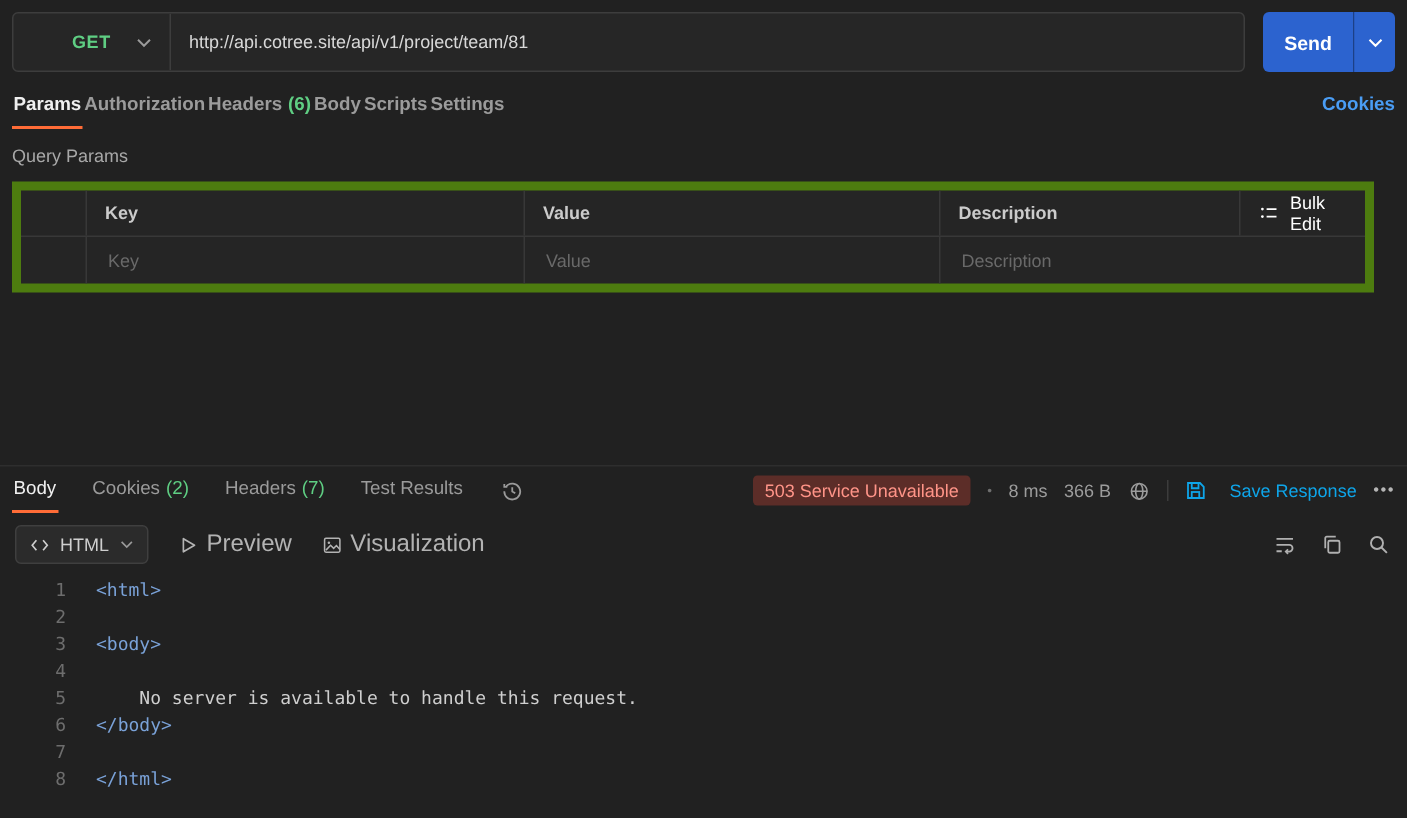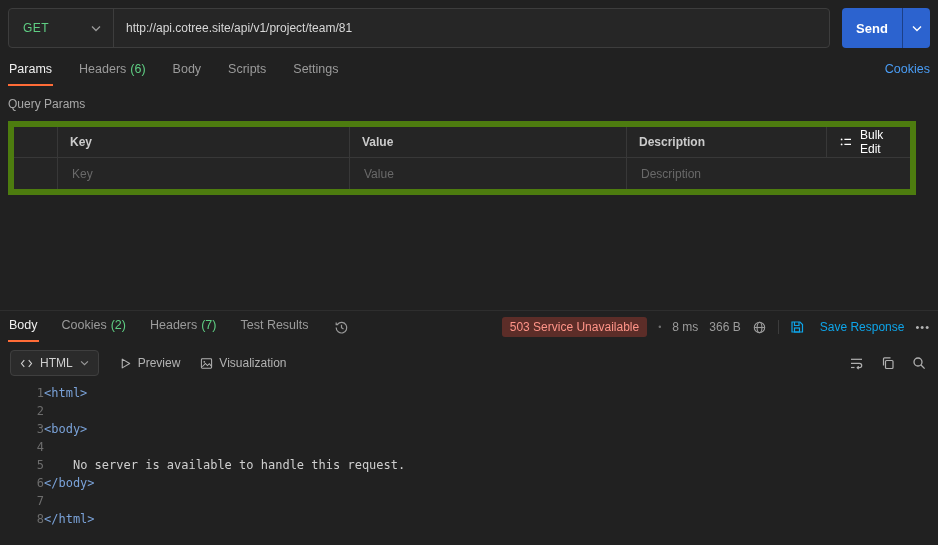--- a/index.html
+++ b/index.html
@@ -8,28 +8,28 @@
     width:938px; height:545px; overflow:hidden; position:relative;
     background:#212121; font-family:"Liberation Sans", sans-serif;
     color:#d6d6d6; font-size:12px;
   }
   svg { display:block; }
 
   
   .topbar { position:absolute; top:8px; left:8px; right:8px; height:40px; display:flex; gap:12px; }
   .url-group { flex:1; display:flex; align-items:stretch; border:1px solid #3d3d3d; border-radius:4px; background:#262626; overflow:hidden; }
   .method-select { width:105px; display:flex; align-items:center; justify-content:space-between; padding:0 12px 0 14px; border-right:1px solid #3d3d3d; cursor:pointer; color:#9a9a9a; }
-  .method-label { color:var(--method-green,#5fce83); font-weight:400; font-size:12px; letter-spacing:.4px; }
+  .method-label { color:var(--method-green,#5fce83); font-weight:700; font-size:12px; letter-spacing:.4px;margin-left:25px; }
   .url-input { flex:1; background:transparent; border:none; outline:none; color:#d8d8d8; font-size:12px; padding:0 12px; font-family:"Liberation Sans", sans-serif; }
   .send-group { width:88px; flex-shrink:0; display:flex; }
   .send-btn { flex:1; background:var(--send-blue,#2c63cf); border:none; border-radius:4px 0 0 4px; color:#fff; font-size:13px; font-weight:600; cursor:pointer; font-family:"Liberation Sans", sans-serif; }
   .send-caret { width:28px; background:var(--send-blue,#2c63cf); border:none; border-left:1px solid rgba(0,0,0,.35); border-radius:0 4px 4px 0; color:#fff; display:flex; align-items:center; justify-content:center; cursor:pointer; }
 
   
-  .req-tabs { position:absolute; top:57px; left:8px; right:8px; height:29px; display:flex; align-items:flex-start; gap:25px; font-size:12.5px; }
+  .req-tabs { position:absolute; top:57px; left:8px; right:8px; height:29px; display:flex; align-items:flex-start; font-size:12.5px;font-weight:bold; }
   .tab { color:#9b9b9b; display:flex; gap:4px; position:relative; padding:5px 1px 10px; cursor:pointer; white-space:nowrap; }
   .tab.active { color:#f0f0f0; }
   .tab.active::after { content:""; position:absolute; left:0; right:0; bottom:0; height:2px; background:var(--accent-orange,#ff6c37); }
   .count { color:var(--count-green,#5fce83); }
   .cookies-link { margin-left:auto; color:var(--link-blue,#4a9df5); cursor:pointer; padding-top:5px; font-size:12.5px; }
 
   
   .qp-title { position:absolute; top:97px; left:8px; color:#a8a8a8; font-size:12px; }
   .params-table { position:absolute; top:121px; left:8px; width:908px; border:6px solid #4d7c0f; background:#252525; }
   .pt-row { display:grid; grid-template-columns:44px 292px 277px 200px 1fr; height:31px; }
@@ -52,29 +52,29 @@
   .meta-text { color:#9c9c9c; font-size:12px; white-space:nowrap; }
   .meta-icon { color:#9c9c9c; cursor:pointer; }
   .meta-divider { width:1px; height:14px; background:#3c3c3c; }
   .save-response { display:flex; align-items:center; gap:16px; color:#0ea5e9; cursor:pointer; font-size:12px; white-space:nowrap; }
   .more-dots { color:#b5b5b5; cursor:pointer; font-size:11px; letter-spacing:1px; }
 
   
   .fmt-bar { position:absolute; top:349px; left:10px; right:12px; height:28px; display:flex; align-items:center; }
   .fmt-select { display:flex; align-items:center; gap:7px; height:26px; padding:4px 9px; border:1px solid #3f3f3f; border-radius:4px; background:#2b2b2b; color:#cfcfcf; cursor:pointer; font-size:12px; }
   .fmt-select .chev { color:#9a9a9a; }
-  .fmt-action { display:flex; align-items:center; gap:6px; color:#b3b3b3; font-size:12px; margin-left:20px; cursor:pointer; }
+  .fmt-action { display:flex; align-items:center; gap:6px; color:#b3b3b3; font-size:16px; margin-left:20px; cursor:pointer; }
   .fmt-icons { margin-left:auto; display:flex; align-items:center; gap:17px; color:#b0b0b0; }
   .fmt-icons > span { cursor:pointer; }
 
   
   .code-area { position:absolute; top:381px; left:0; right:0; bottom:0; padding-top:3px; font-family:"DejaVu Sans Mono", monospace; font-size:12px; line-height:18px; overflow:hidden; }
   .code-line { display:flex; height:18px; }
   .ln { width:44px; text-align:right; color:#6d6d6d; flex-shrink:0; user-select:none; }
-  .code { white-space:pre; color:#cfcfcf;text-align:right; }
+  .code { margin-left:20px; white-space:pre; color:#cfcfcf;text-align:right; }
   .tok-tag { color:var(--tag-blue,#7aa2d8); }
   .tok-tx  { color:#cfcfcf; }
   .tok-pl  { color:#cfcfcf; }
 </style>
 </head>
 <body>
 
 <div class="topbar">
   <div class="url-group">
     <div class="method-select">
@@ -95,20 +95,23 @@
             <path d="M1 1.5 L5 5.5 L9 1.5" fill="none" stroke="currentColor" stroke-width="1.4"></path>
           </svg>
       </span>
     </button>
   </div>
 </div>
 
 <div class="req-tabs">
   <div class="tab active">
     <span>Params</span>
+  </div>
+  <div class="tab">
+    <span>Authorization</span>
   </div>
   <div class="tab">
     <span>Headers</span>
     <span class="count">(6)</span>
   </div>
   <div class="tab">
     <span>Body</span>
   </div>
   <div class="tab">
     <span>Scripts</span>

